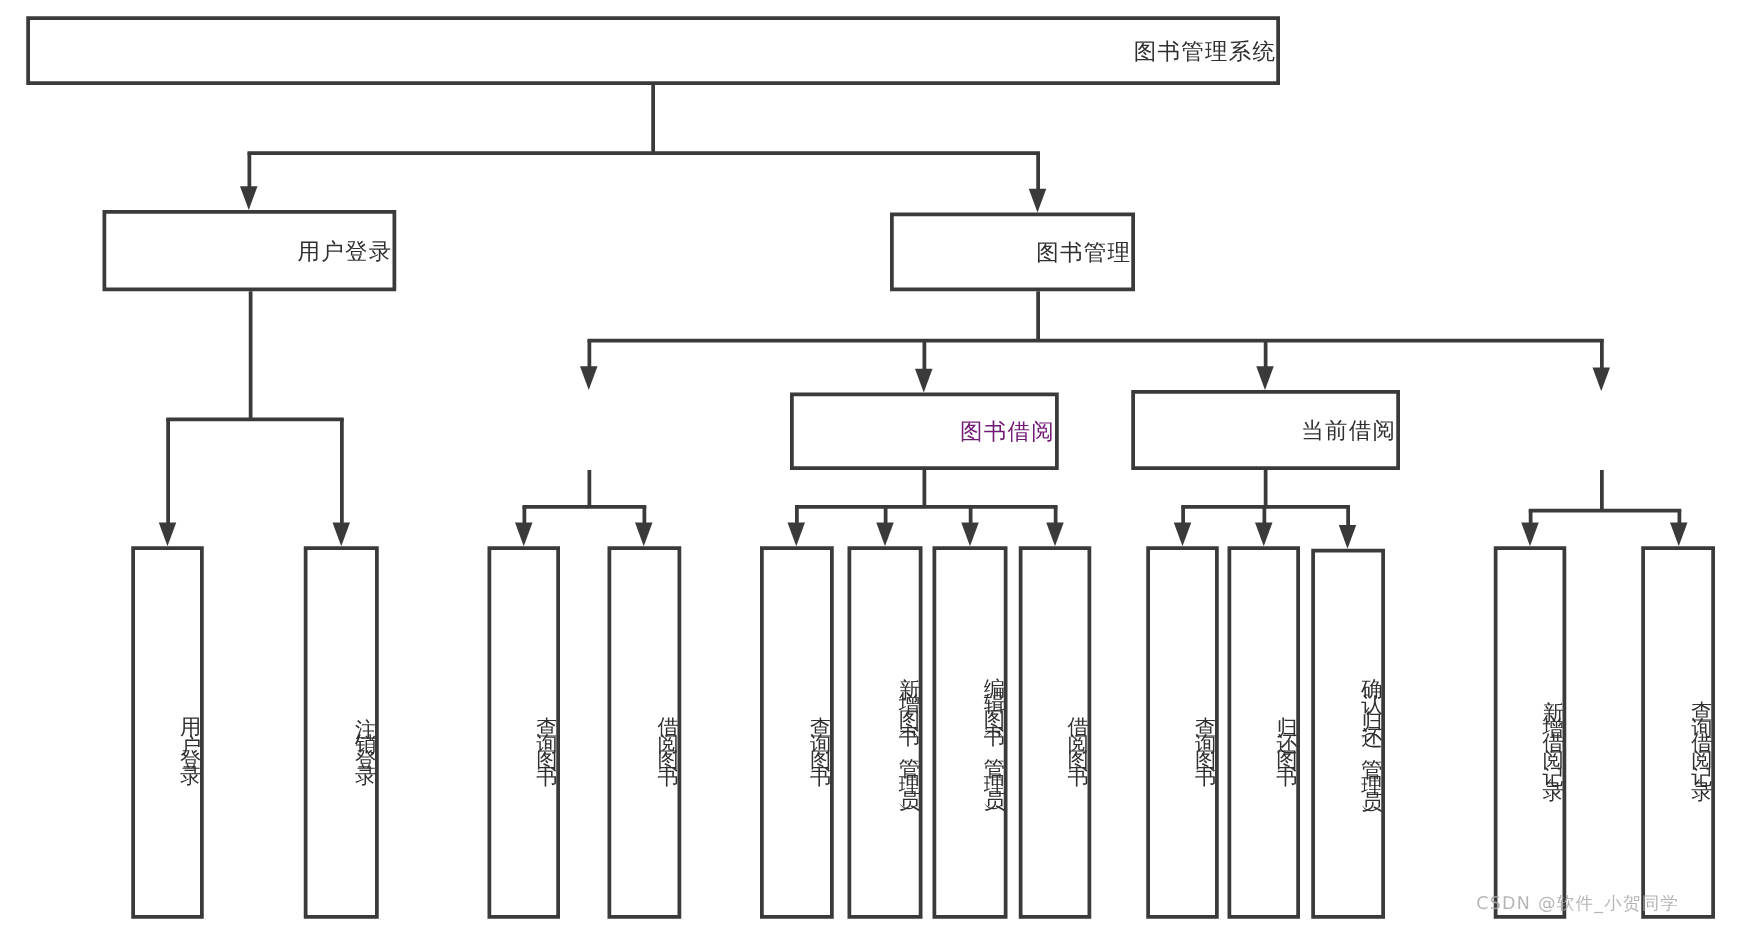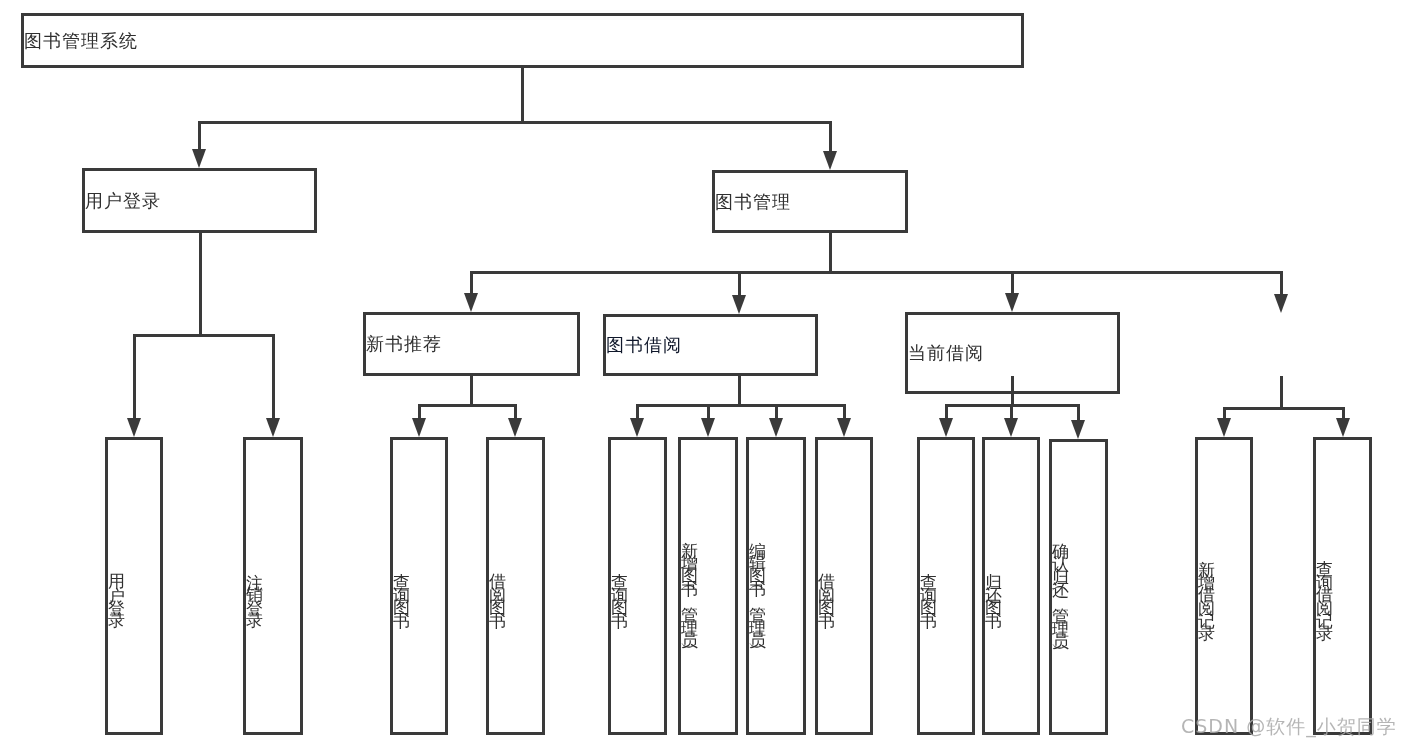--- a/index.html
+++ b/index.html
@@ -11,21 +11,21 @@
     overflow: hidden;
     font-family: "DejaVu Sans", sans-serif;
   }
   .node {
     position: absolute;
     box-sizing: border-box;
     background: #ffffff;
     border: 3px solid #14b8a6;
     display: flex;
     align-items: center;
-    justify-content: flex-start;
+    justify-content: flex-end;
     color: #2f2f2f;
   }
   .node-h .node-label {
     font-size: 18px;
     letter-spacing: 1px;
     white-space: nowrap;
   }
   .node-v .node-label {
     writing-mode: vertical-rl;
     text-orientation: mixed;
@@ -37,48 +37,45 @@
   .line-v, .line-h { position: absolute; background: #3a3a3a; }
   .arrowhead {
     position: absolute;
     width: 0; height: 0;
     border-left: 7px solid transparent;
     border-right: 7px solid transparent;
     border-top: 19px solid #3a3a3a;
   }
   .watermark {
     position: absolute;
-    font-size: 19px;
+    font-size: 14px;
     letter-spacing: 1px;
     white-space: nowrap;
     opacity: 0.85;
     z-index: 5;
   }
 </style>
 </head>
 <body>
 
 <div id="canvas">
   <div class="watermark" style="left: 1181px; top: 714px; color: rgb(169, 169, 169);">CSDN @软件_小贺同学</div>
 <div class="node node-h" style="left: 21px; top: 13px; width: 1003px; height: 55px; border-color: rgb(58, 58, 58); color: rgb(47, 47, 47);">
       <span class="node-label">图书管理系统</span>
     </div>
     <div class="node node-h" style="left: 82px; top: 168px; width: 235px; height: 65px; border-color: rgb(58, 58, 58); color: rgb(47, 47, 47);">
       <span class="node-label">用户登录</span>
     </div>
     <div class="node node-h" style="left: 712px; top: 170px; width: 196px; height: 63px; border-color: rgb(58, 58, 58); color: rgb(47, 47, 47);">
       <span class="node-label">图书管理</span>
     </div>
-    <div class="node node-h" style="left: 363px; top: 312px; width: 217px; height: 64px; border-color: rgb(58, 58, 58); color: rgb(47, 47, 47);">
-      <span class="node-label">新书推荐</span>
-    </div>
-    <div class="node node-h" style="left: 603px; top: 314px; width: 215px; height: 62px; border-color: rgb(58, 58, 58); color: #0f172a;">
+    <div class="node node-h" style="left: 632px; top: 314px; width: 215px; height: 62px; border-color: rgb(58, 58, 58); color: #701a75;">
       <span class="node-label">图书借阅</span>
     </div>
-    <div class="node node-h" style="left: 905px; top: 312px; width: 215px; height: 82px; border-color: rgb(58, 58, 58); color: rgb(47, 47, 47);">
+    <div class="node node-h" style="left: 905px; top: 312px; width: 215px; height: 64px; border-color: rgb(58, 58, 58); color: rgb(47, 47, 47);">
       <span class="node-label">当前借阅</span>
     </div>
     <div class="node node-v" style="left: 105px; top: 437px; width: 58px; height: 298px; border-color: rgb(58, 58, 58); color: rgb(47, 47, 47);">
       <span class="node-label">用户登录</span>
     </div>
     <div class="node node-v" style="left: 243px; top: 437px; width: 60px; height: 298px; border-color: rgb(58, 58, 58); color: rgb(47, 47, 47);">
       <span class="node-label">注销登录</span>
     </div>
     <div class="node node-v" style="left: 390px; top: 437px; width: 58px; height: 298px; border-color: rgb(58, 58, 58); color: rgb(47, 47, 47);">
       <span class="node-label">查询图书</span>

